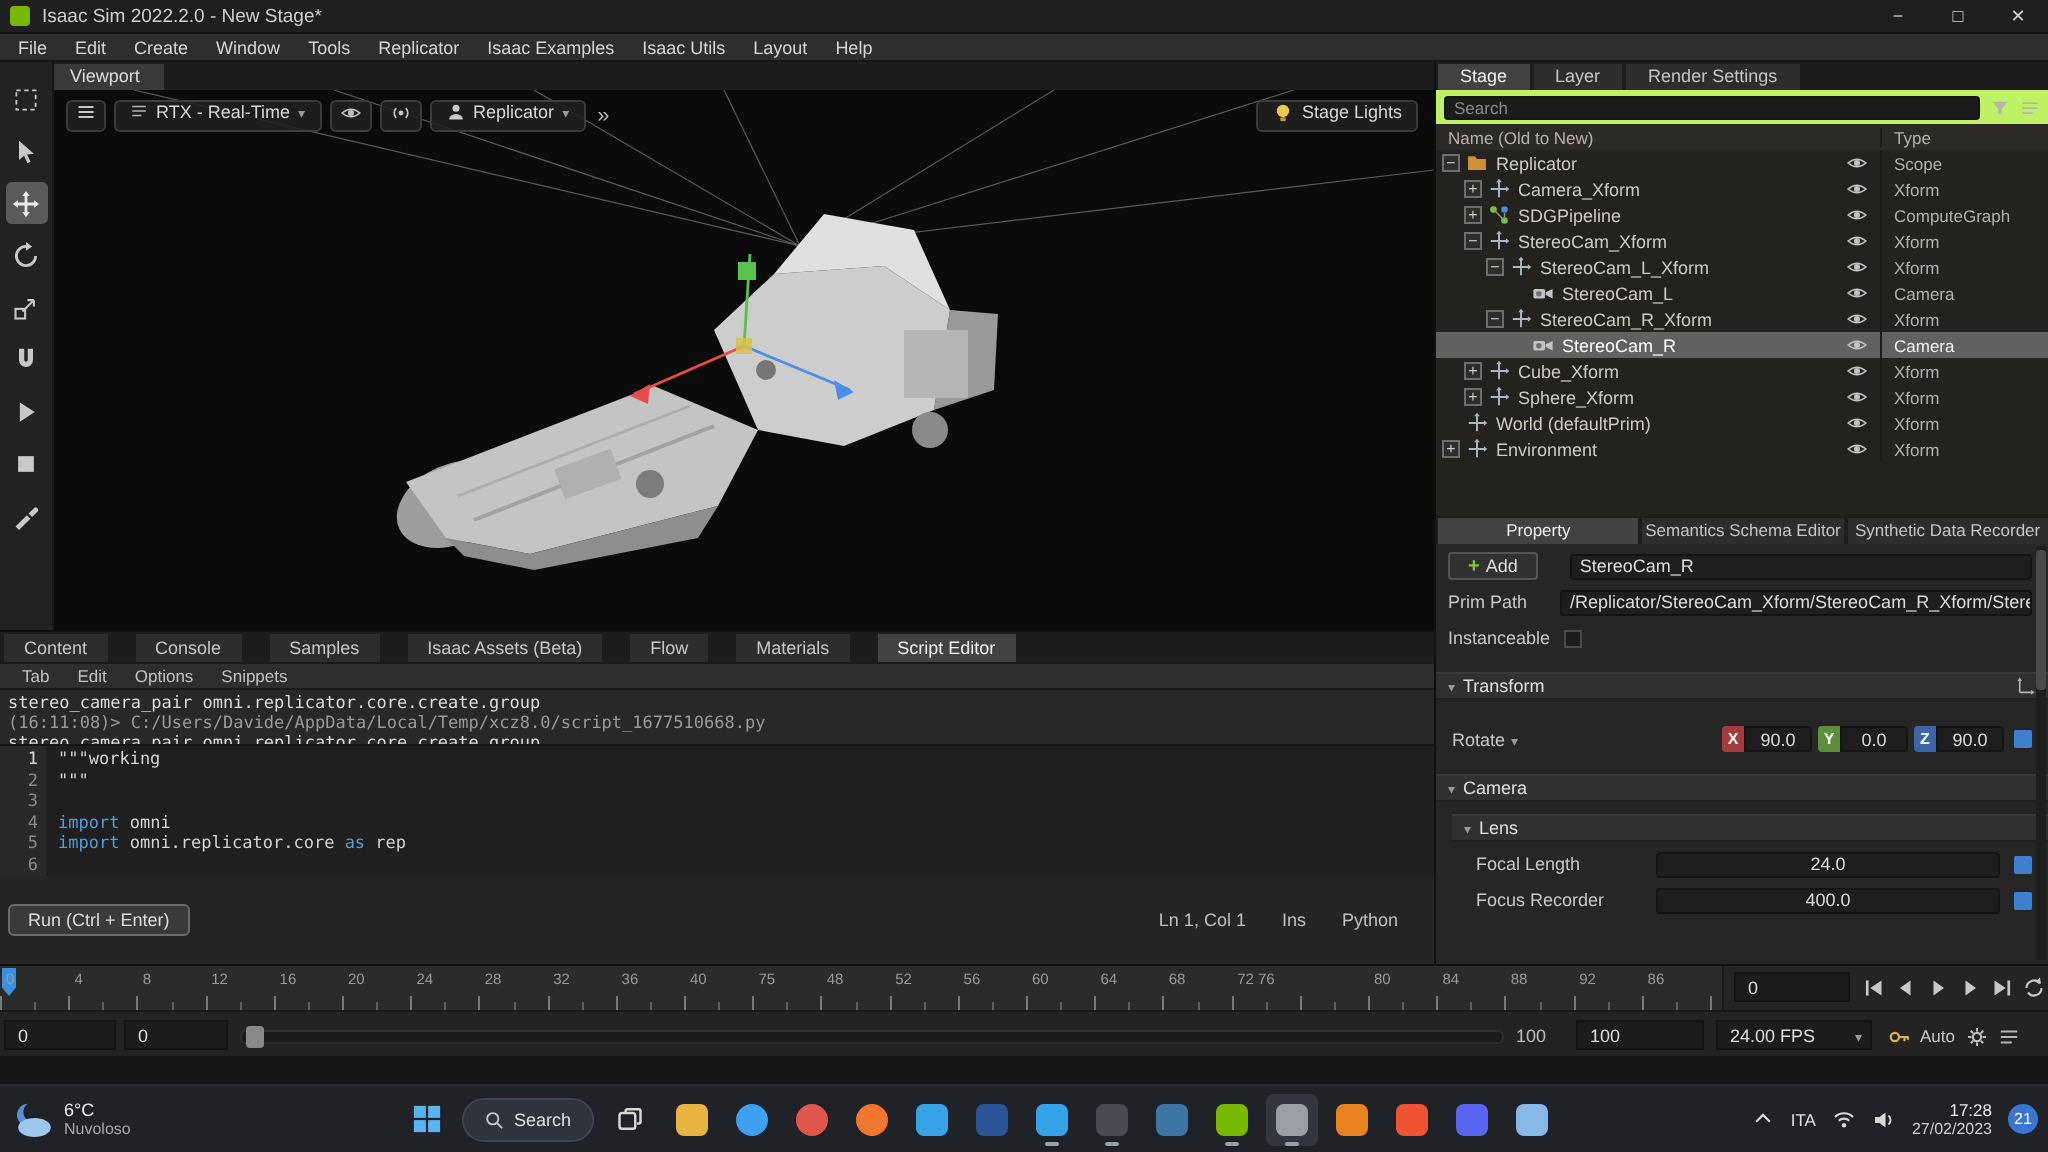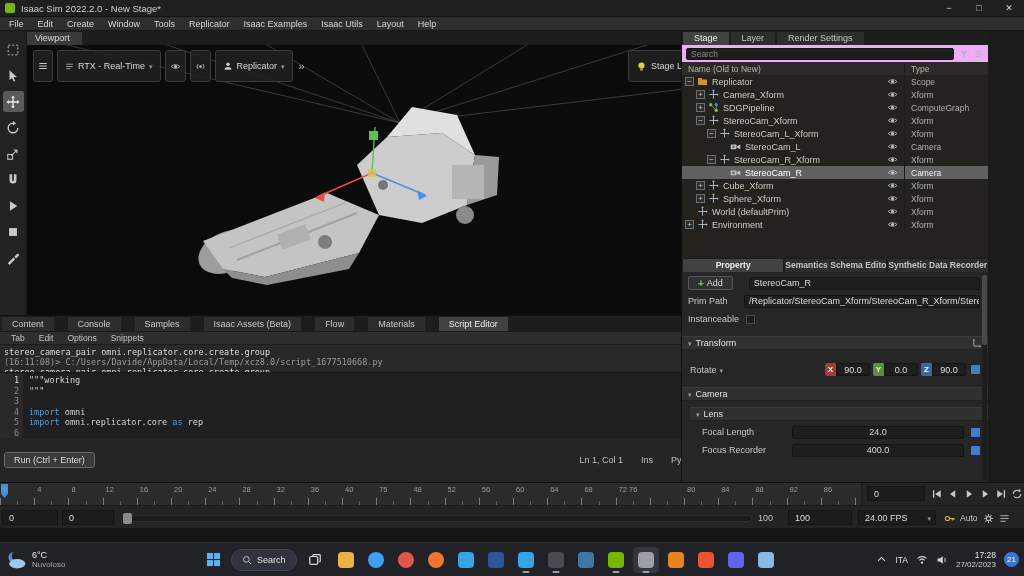--- a/index.html
+++ b/index.html
@@ -21,21 +21,21 @@
   .left-toolbar{position:absolute;top:31px;left:0;width:27px;height:284px;background:#222;display:flex;flex-direction:column;align-items:center;padding-top:8px;gap:5px;border-right:1px solid #171717;}
   .tool{width:21px;height:21px;display:flex;align-items:center;justify-content:center;border-radius:3px;}
   .tool.active{background:#5a5a5a;}
 
   
   .viewport-tabbar{position:absolute;top:31px;left:27px;width:690px;height:14px;background:#1d1d1d;display:flex;align-items:flex-end;}
   .vp-tab{background:#3a3a3a;font-size:9px;color:#ddd;padding:0 12px 0 8px;height:13px;line-height:13px;}
   .viewport{position:absolute;top:45px;left:27px;width:690px;height:270px;background:#0a0a0a;overflow:hidden;}
   .scene{position:absolute;left:0;top:0;}
   .vp-toolbar{position:absolute;top:5px;left:6px;display:flex;gap:4px;align-items:center;}
-  .vp-pill,.vp-btn{background:rgba(32,32,32,.88);border:1px solid #3c3c3c;border-radius:3px;height:32px;display:flex;align-items:center;gap:4px;padding:0 7px;font-size:9px;color:#d8d8d8;white-space:nowrap;}
+  .vp-pill,.vp-btn{background:rgba(32,32,32,.88);border:1px solid #3c3c3c;border-radius:3px;height:16px;display:flex;align-items:flex-start;gap:4px;padding:0 7px;font-size:9px;color:#d8d8d8;white-space:nowrap;}
   .vp-btn{padding:0 4px;}
   .caret-down::after{content:"▾";font-size:7px;color:#999;}
   .vp-chevrons{color:#bbb;font-size:11px;padding:0 2px;}
   .vp-chevrons::after{content:"»";}
   .vp-lights{position:absolute;top:5px;right:8px;}
   .i{display:flex;align-items:center;}
 
   
   .bottom-panel{position:absolute;top:315px;left:0;width:717px;height:167px;background:#252525;display:flex;flex-direction:column;border-top:1px solid #101010;}
   .bp-tabs{height:15px;background:#1d1d1d;display:flex;gap:14px;padding:1px 0 0 2px;}
@@ -52,21 +52,21 @@
   .bp-editor{flex:0 0 66px;display:flex;background:#1f1f1f;border-top:1px solid #151515;overflow:hidden;}
   .gutter{width:23px;background:#292929;text-align:right;padding:2px 4px 0 0;font-family:"DejaVu Sans Mono",monospace;font-size:8.5px;line-height:10.5px;color:#8a8a8a;}
   .gutter .gl:first-child{color:#d8d8d8;}
   .code{flex:1;padding:2px 0 0 6px;font-family:"DejaVu Sans Mono",monospace;font-size:8.5px;line-height:10.5px;color:#d4d4d4;white-space:pre;}
   .kw{color:#569cd6;}
   .bp-run{flex:1;display:flex;align-items:center;padding:0 4px;}
   .run-btn{background:#3a3a3a;border:1px solid #6a6a6a;border-radius:3px;color:#ddd;font-size:9px;padding:2px 9px;font-family:inherit;}
   .bp-status{margin-left:auto;display:flex;gap:18px;font-size:9px;color:#c0c0c0;padding-right:14px;}
 
   
-  .right-panel{position:absolute;top:31px;left:681px;width:307px;height:451px;background:#f0abfc;border-left:1px solid #101010;}
+  .right-panel{position:absolute;top:31px;left:717px;width:307px;height:451px;background:#bef264;border-left:1px solid #101010;}
   .stage-tabs{position:absolute;top:0;left:0;right:0;height:14px;background:#1d1d1d;display:flex;gap:2px;padding:1px 0 0 1px;}
   .stage-tab{font-size:9px;color:#c5c5c5;background:#2d2d2d;padding:0 11px;line-height:13px;white-space:nowrap;}
   .stage-tab.active{background:#424242;color:#eee;}
   .stage-search{position:absolute;top:14px;left:0;right:0;height:17px;display:flex;align-items:center;padding:0 4px;gap:5px;}
   .search-box{flex:1;height:12px;background:#1c1c1c;border:1px solid #141414;border-radius:2px;display:flex;align-items:center;padding:0 4px;font-size:8.5px;color:#8a8a8a;}
   .tree-header{position:absolute;top:31px;left:0;right:0;height:13px;background:#2c2a27;display:flex;align-items:center;font-size:8.5px;color:#b8b2a8;}
   .th-name{padding-left:6px;flex:0 0 198px;}
   .th-eye{flex:0 0 24px;}
   .th-type{flex:1;border-left:1px solid #1b1b1b;padding-left:6px;}
   .tree{position:absolute;top:44px;left:0;right:0;height:183px;background:#24221f;overflow:hidden;}
@@ -74,21 +74,21 @@
   .tree-row.sel{background:#616161;color:#fff;}
   .tr-name{flex:0 0 198px;display:flex;align-items:center;overflow:hidden;}
   .tr-exp{width:9px;height:9px;border:1px solid #6e6e6e;background:#2d2d2d;color:#ccc;font-size:8px;line-height:7px;text-align:center;margin-right:3px;flex:none;}
   .tr-exp.empty{border:none;background:none;}
   .tr-icon{width:13px;flex:none;display:flex;margin-right:2px;}
   .tr-label{white-space:nowrap;overflow:hidden;}
   .tr-eye{flex:0 0 24px;display:flex;justify-content:center;}
   .tr-type{flex:1;font-size:8.5px;color:#b0b0b0;border-left:1px solid #1b1b1b;padding-left:6px;height:100%;display:flex;align-items:center;}
   .tree-row.sel .tr-type{color:#f0f0f0;}
 
-  .prop-tabs{position:absolute;top:227px;left:0;right:0;height:14px;background:#1d1d1d;display:flex;gap:2px;padding:1px 0 0 1px;font-weight:bold;}
+  .prop-tabs{position:absolute;top:227px;left:0;right:0;height:14px;background:#1d1d1d;display:flex;gap:2px;padding:1px 0 0 1px;}
   .prop-tab{flex:1;text-align:center;font-size:8.5px;line-height:13px;background:#2d2d2d;color:#c5c5c5;white-space:nowrap;overflow:hidden;}
   .prop-tab.active{background:#424242;color:#eee;}
   .prop-body{position:absolute;top:241px;left:0;right:0;bottom:0;background:#262626;overflow:hidden;}
   .prow{display:flex;align-items:center;margin:4px 8px 0 6px;height:14px;}
   .add-btn{display:flex;align-items:center;gap:3px;background:#313131;border:1px solid #555;border-radius:2px;height:14px;padding:0 9px;font-size:9px;color:#ddd;}
   .plus-icon::before{content:"+";color:#7ec83e;font-weight:bold;font-size:10px;}
   .pfield{background:#1e1e1e;border:1px solid #141414;border-radius:2px;height:13px;font-size:9px;color:#ddd;display:flex;align-items:center;padding:0 4px;}
   .name-field{margin-left:16px;flex:1;}
   .plabel{font-size:9px;color:#c8c8c8;width:56px;flex:none;}
   .path-field{flex:1;overflow:hidden;}

